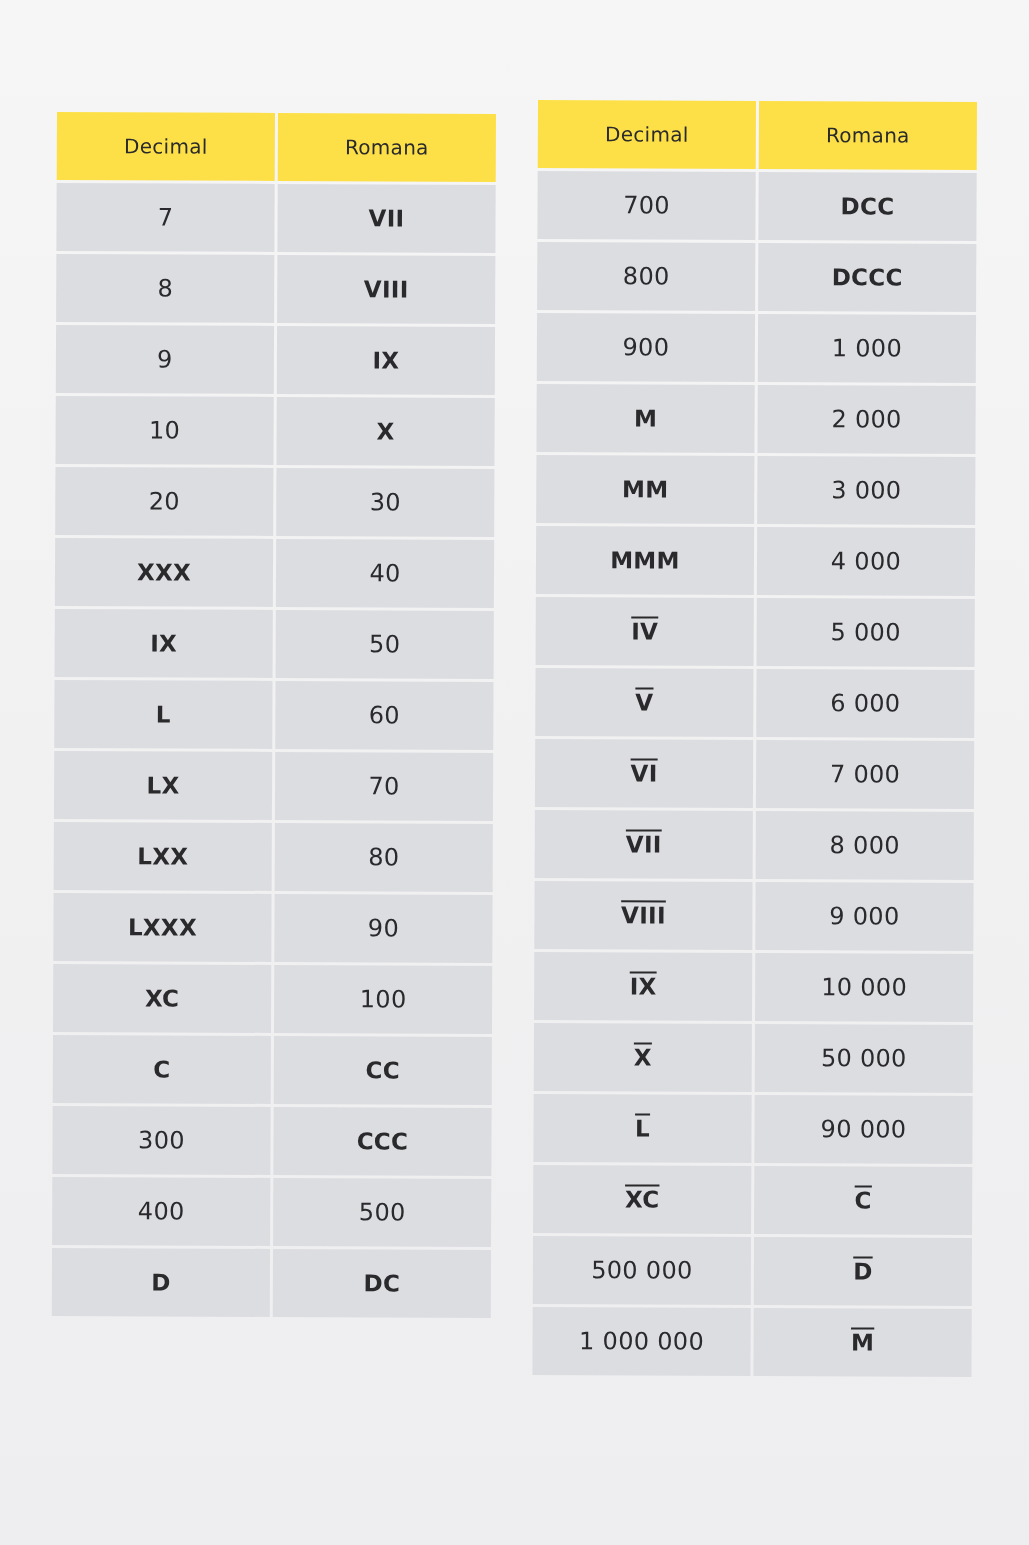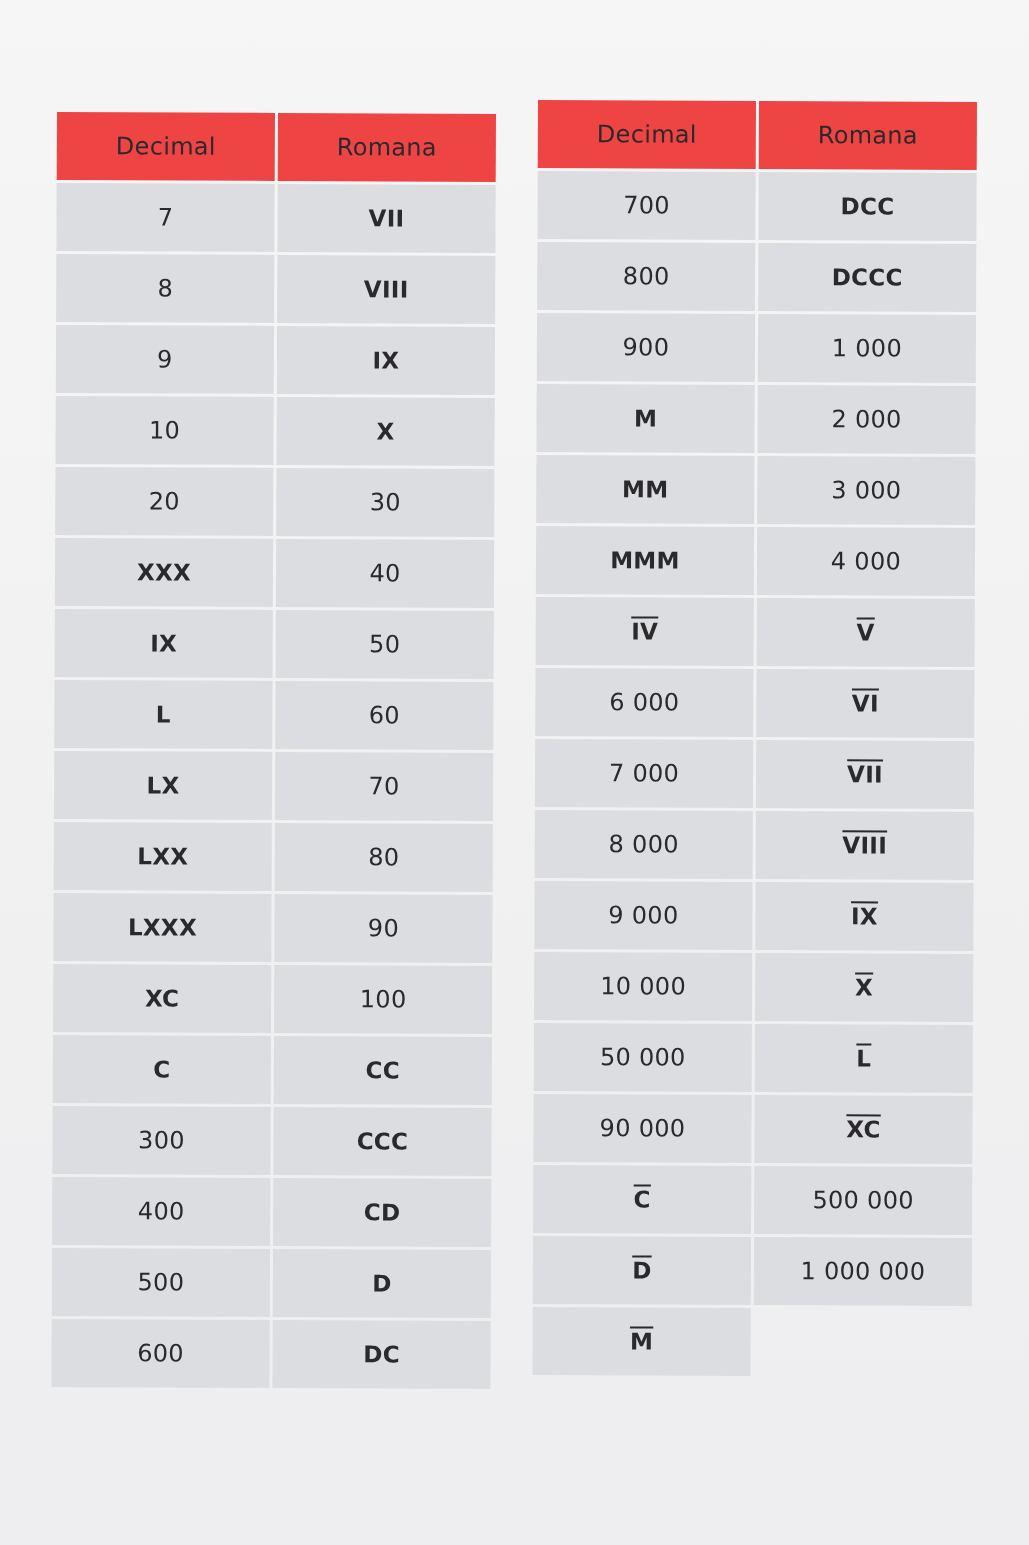--- a/index.html
+++ b/index.html
@@ -17,21 +17,21 @@
       position: absolute; border-collapse: separate;
       display: grid; grid-template-columns: 218px 218px; column-gap: 3px; row-gap: 3px;
     }
     .table.left { left: 57px; top: 112px; transform: rotate(0.25deg); transform-origin: top left; }
     .table.right { left: 538px; top: 100px; transform: rotate(0.25deg); transform-origin: top left; }
     .cell {
       display: flex; align-items: center; justify-content: center;
       height: 68px; font-size: 24px; letter-spacing: 0.3px;
       background: #dcdde1;
     }
-    .hdr { background: #ef4444; height: 68px; font-size: 24px; }
+    .hdr { background: #fde047; height: 68px; font-size: 20px; }
     .roman { font-family: "DejaVu Sans", sans-serif; font-size: 23px; font-weight: bold; }
     .ov { text-decoration: overline; text-decoration-thickness: 1.5px; }
   </style>
 </head>
 <body>
 
 <div class="page-shade"></div>
 
 <div class="table left" id="t0">
     <div class="cell hdr">
@@ -120,31 +120,25 @@
     </div>
     <div class="cell">
       <span>300</span>
     </div>
     <div class="cell roman">
       <span>CCC</span>
     </div>
     <div class="cell">
       <span>400</span>
     </div>
-    <div class="cell roman">
-      <span>CD</span>
-    </div>
     <div class="cell">
       <span>500</span>
     </div>
     <div class="cell roman">
       <span>D</span>
-    </div>
-    <div class="cell">
-      <span>600</span>
     </div>
     <div class="cell roman">
       <span>DC</span>
     </div>
   </div>
 <div class="table right" id="t1">
     <div class="cell hdr">
       <span>Decimal</span>
     </div>
     <div class="cell hdr">
@@ -181,20 +175,23 @@
       <span>3 000</span>
     </div>
     <div class="cell roman">
       <span>MMM</span>
     </div>
     <div class="cell">
       <span>4 000</span>
     </div>
     <div class="cell roman">
       <span class="ov">IV</span>
+    </div>
+    <div class="cell">
+      <span>5 000</span>
     </div>
     <div class="cell roman">
       <span class="ov">V</span>
     </div>
     <div class="cell">
       <span>6 000</span>
     </div>
     <div class="cell roman">
       <span class="ov">VI</span>
     </div>

